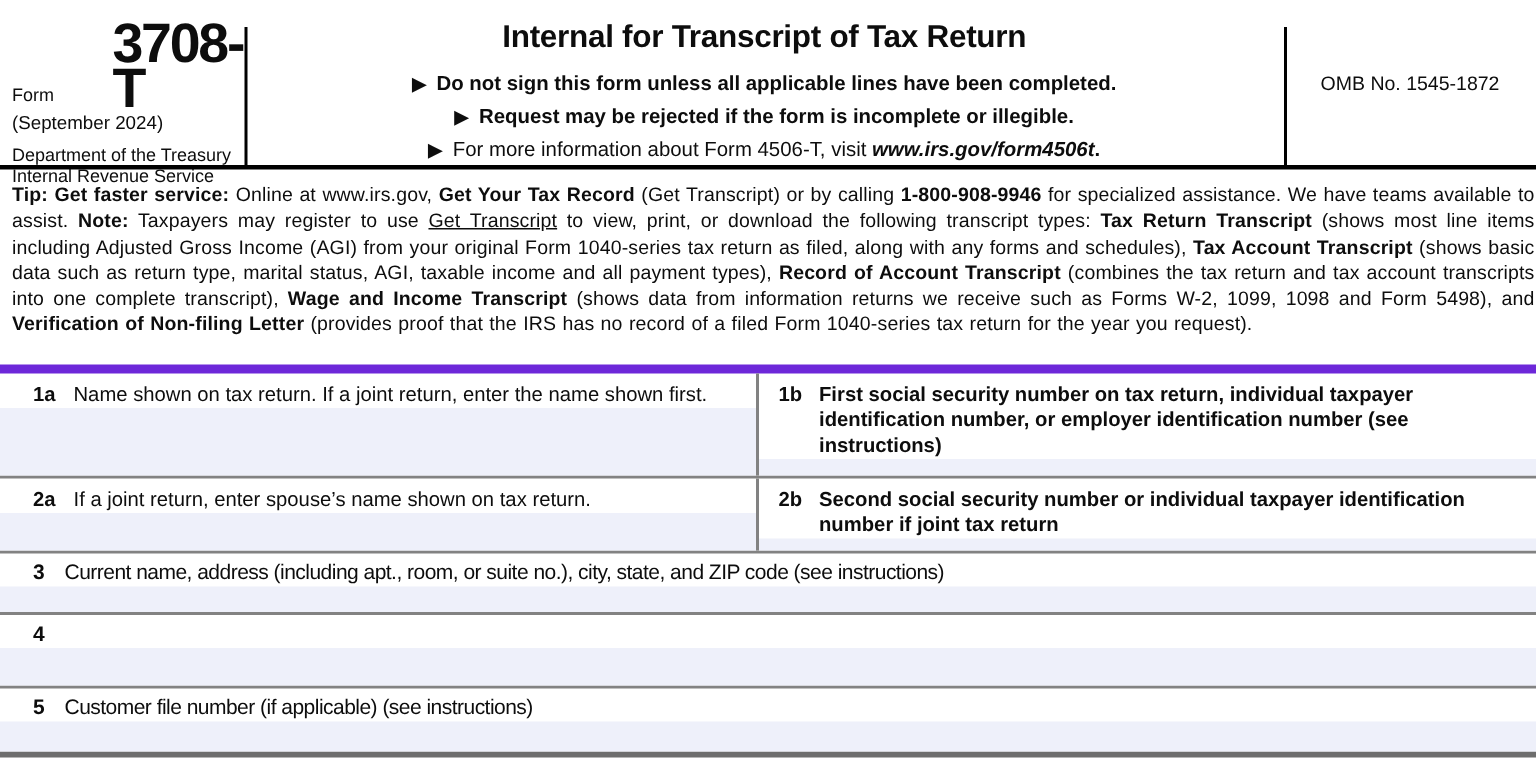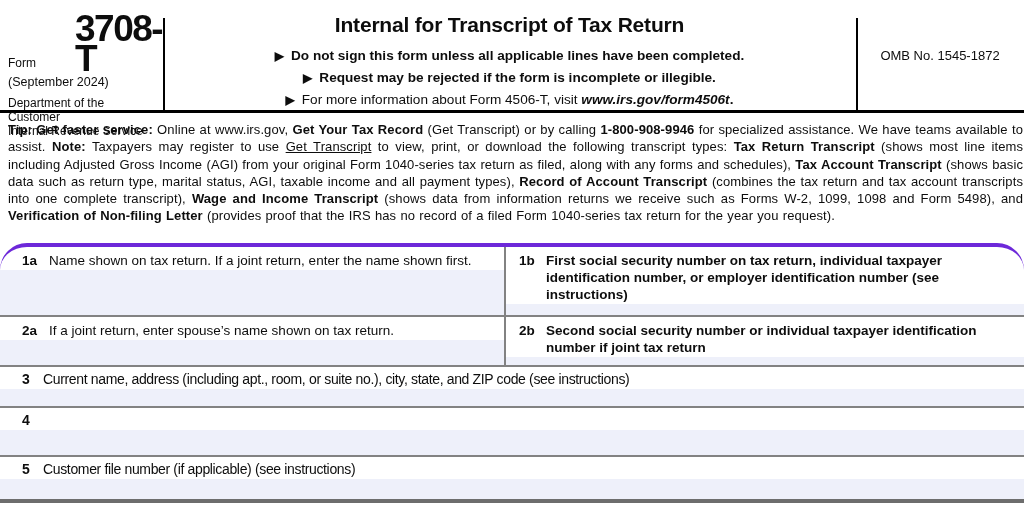--- a/index.html
+++ b/index.html
@@ -26,21 +26,21 @@
   .bullet-line .marker { font-size:12px; margin-right:7px; }
   .h-right { flex:1; display:flex; align-items:center; justify-content:center; font-size:13px; }
 
   
   .tip {
     height:130px; padding:8px 1px 0 8px; font-size:13px; line-height:17.3px;
     text-align:justify; letter-spacing:0.1px; word-spacing:0.5px;
   }
 
   
-  .tbl { border-top:4px solid #6d28d9;border-radius:27px; }
+  .tbl { border-top:6px solid #6d28d9; }
   .hdiv { height:2px; background:#828282; }
   .row12 { display:flex; align-items:stretch; }
   .c-left { width:504px; }
   .vdiv { width:2px; background:#828282; }
   .c-right { flex:1; }
   .r1 { height:68px; }
   .r2 { height:48px; }
   .r3 { height:39px; }
   .r4 { height:47px; }
   .r5 { height:42px; }
@@ -66,21 +66,21 @@
   <div class="header">
     <div class="h-vdiv left"></div>
     <div class="h-vdiv right"></div>
 
     <div class="h-left">
       <div class="form-number-row">
         <span class="form-word">Form</span>
         <span class="form-number">3708-T</span>
       </div>
       <div class="revision">(September 2024)</div>
-      <div class="agency">Department of the Customer</div>
+      <div class="agency">Department of the Treasury</div>
       <div class="agency">Internal Revenue Service</div>
     </div>
 
     <div class="h-center">
       <div class="main-title">Internal for Transcript of Tax Return</div>
       <div class="bullet-line">
         <span class="marker">▶</span><span><span style="font-weight: bold;">Do not sign this form unless all applicable lines have been completed.</span></span>
       </div>
       <div class="bullet-line">
         <span class="marker">▶</span><span><span style="font-weight: bold;">Request may be rejected if the form is incomplete or illegible.</span></span>

